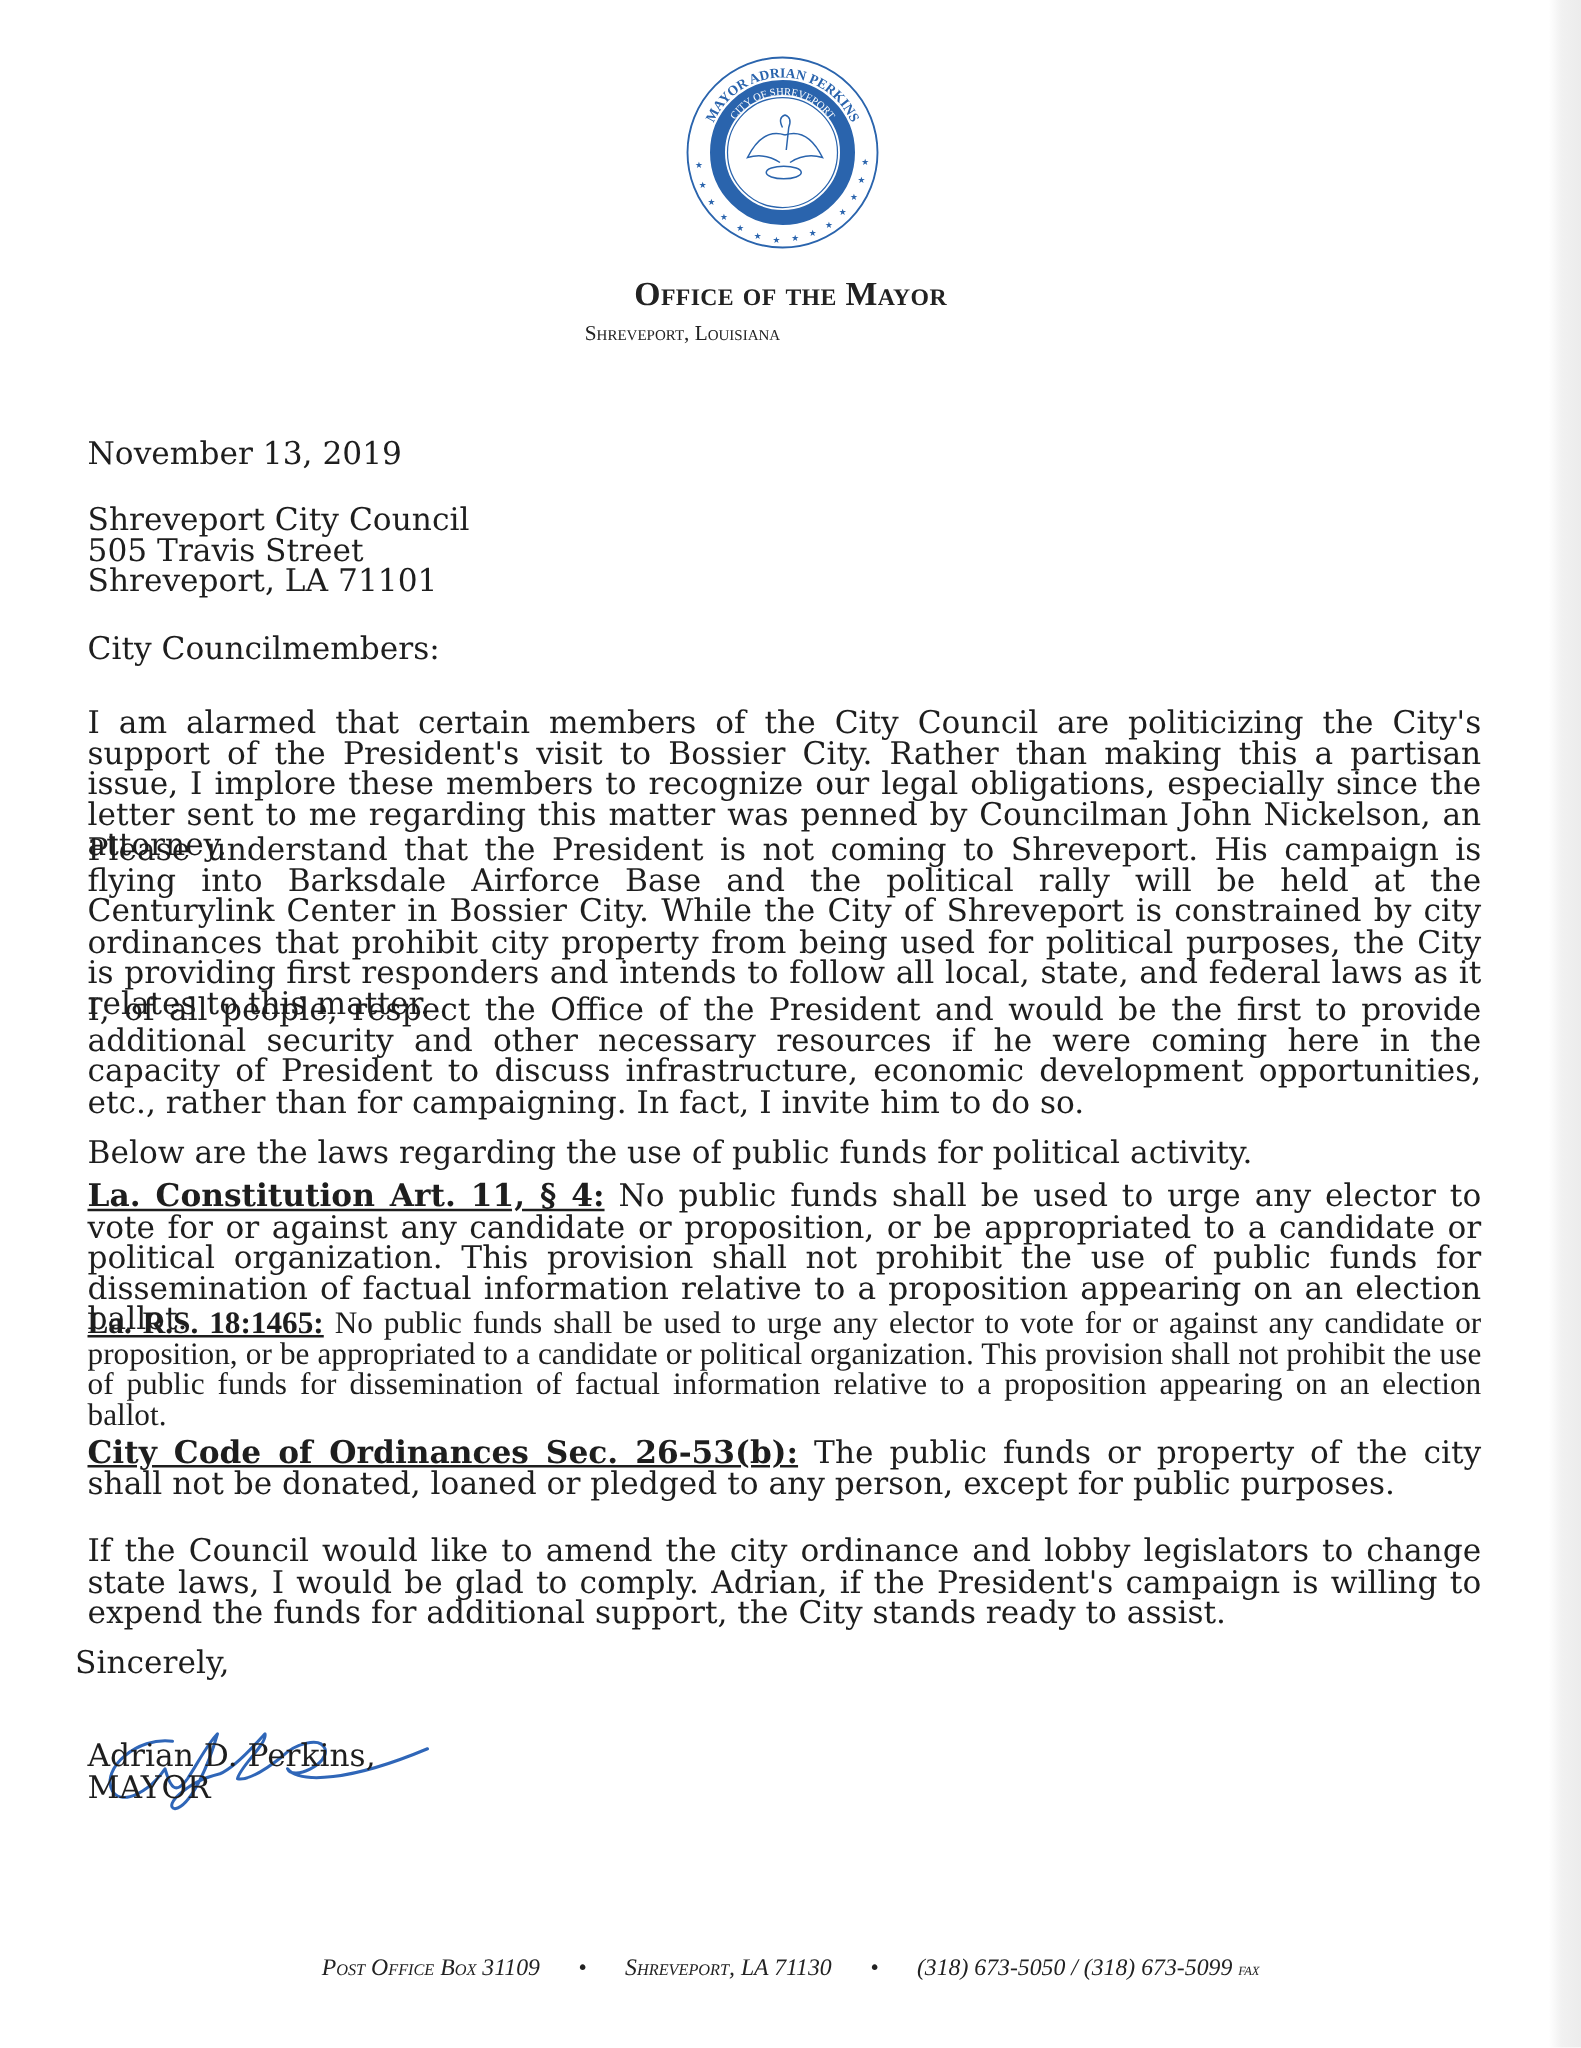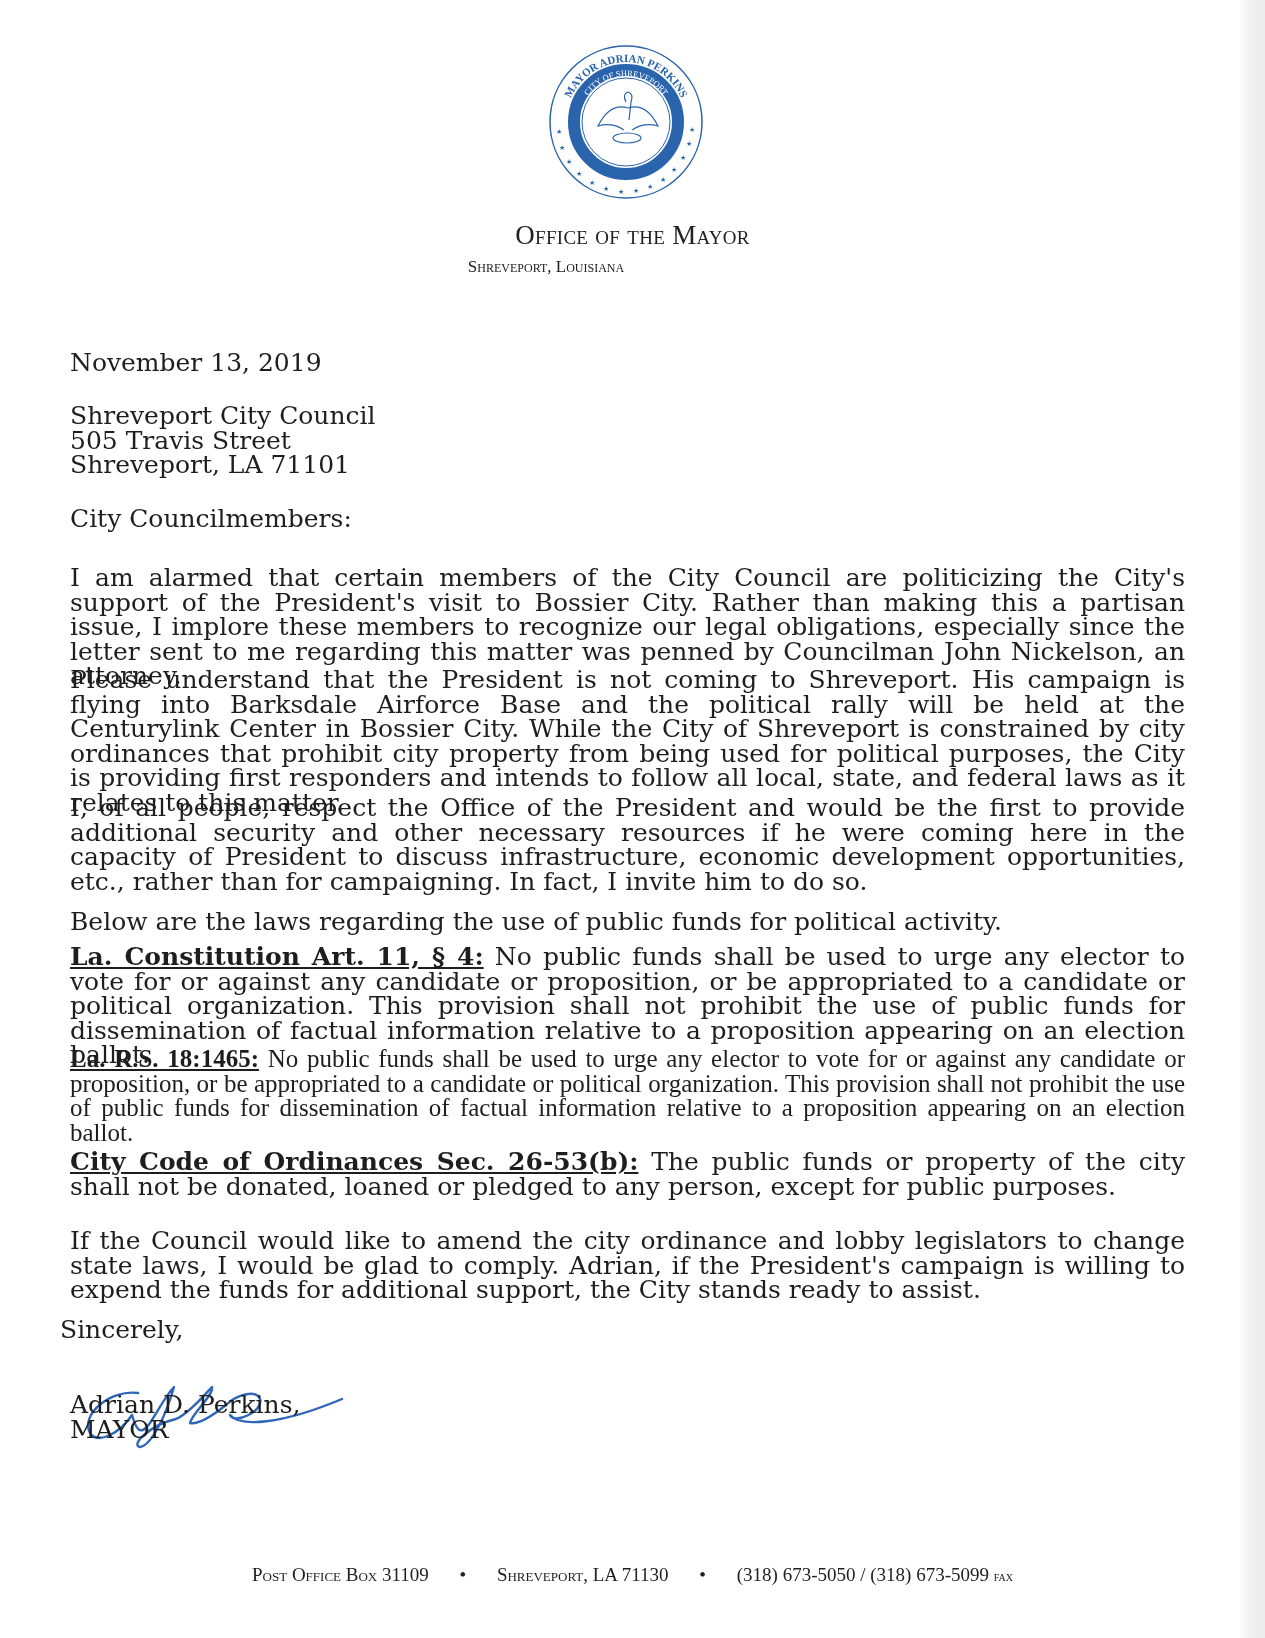--- a/index.html
+++ b/index.html
@@ -11,39 +11,39 @@
     .page-edge {
       position: absolute; top: 0; right: 0; width: 26px; height: 1638px;
       background: linear-gradient(to right, #ffffff, #f1f1f1 40%, #ececec);
     }
     .seal {
       position: absolute; left: 546px; top: 42px; width: 160px; height: 160px;
     }
     .letterhead-title {
       position: absolute; left: 0; width: 1265px; top: 220px; text-align: center;
       font-family: "Liberation Serif", serif; font-size: 27px; font-variant: small-caps;
-      color: #222; letter-spacing: 0.3px;
+      color: #222; letter-spacing: 0.3px; font-weight: bold;
     }
     .letterhead-sub {
       position: absolute; left: 0; width: 1092px; top: 257px; text-align: center;
       font-family: "Liberation Serif", serif; font-size: 17px; font-variant: small-caps;
       color: #222;
     }
     .body-text {
       position: absolute; left: 70px; width: 1115px;
       font-family: "DejaVu Serif", serif; font-size: 25px; line-height: 24.5px;
       color: #1e1e1e;
     }
     .justify { text-align: justify; }
     .line { display: block; }
     .law-heading { font-weight: bold; text-decoration: underline; }
     .signature { position: absolute; left: 80px; top: 1375px; width: 270px; height: 80px; }
     .footer {
       position: absolute; left: 0; width: 1265px; top: 1564px; text-align: center;
-      font-family: "Liberation Serif", serif; font-size: 19px; color: #222;
+      font-family: "Liberation Serif", serif; font-size: 19px; color: #222; font-style: italic;
     }
     .footer .sc { font-variant: small-caps; }
     .footer .bullet { margin: 0 26px; }
     .footer .fax { font-variant: small-caps; font-size: 14px; }
   </style>
 </head>
 <body>
 
 <div class="page-edge"></div>
 

